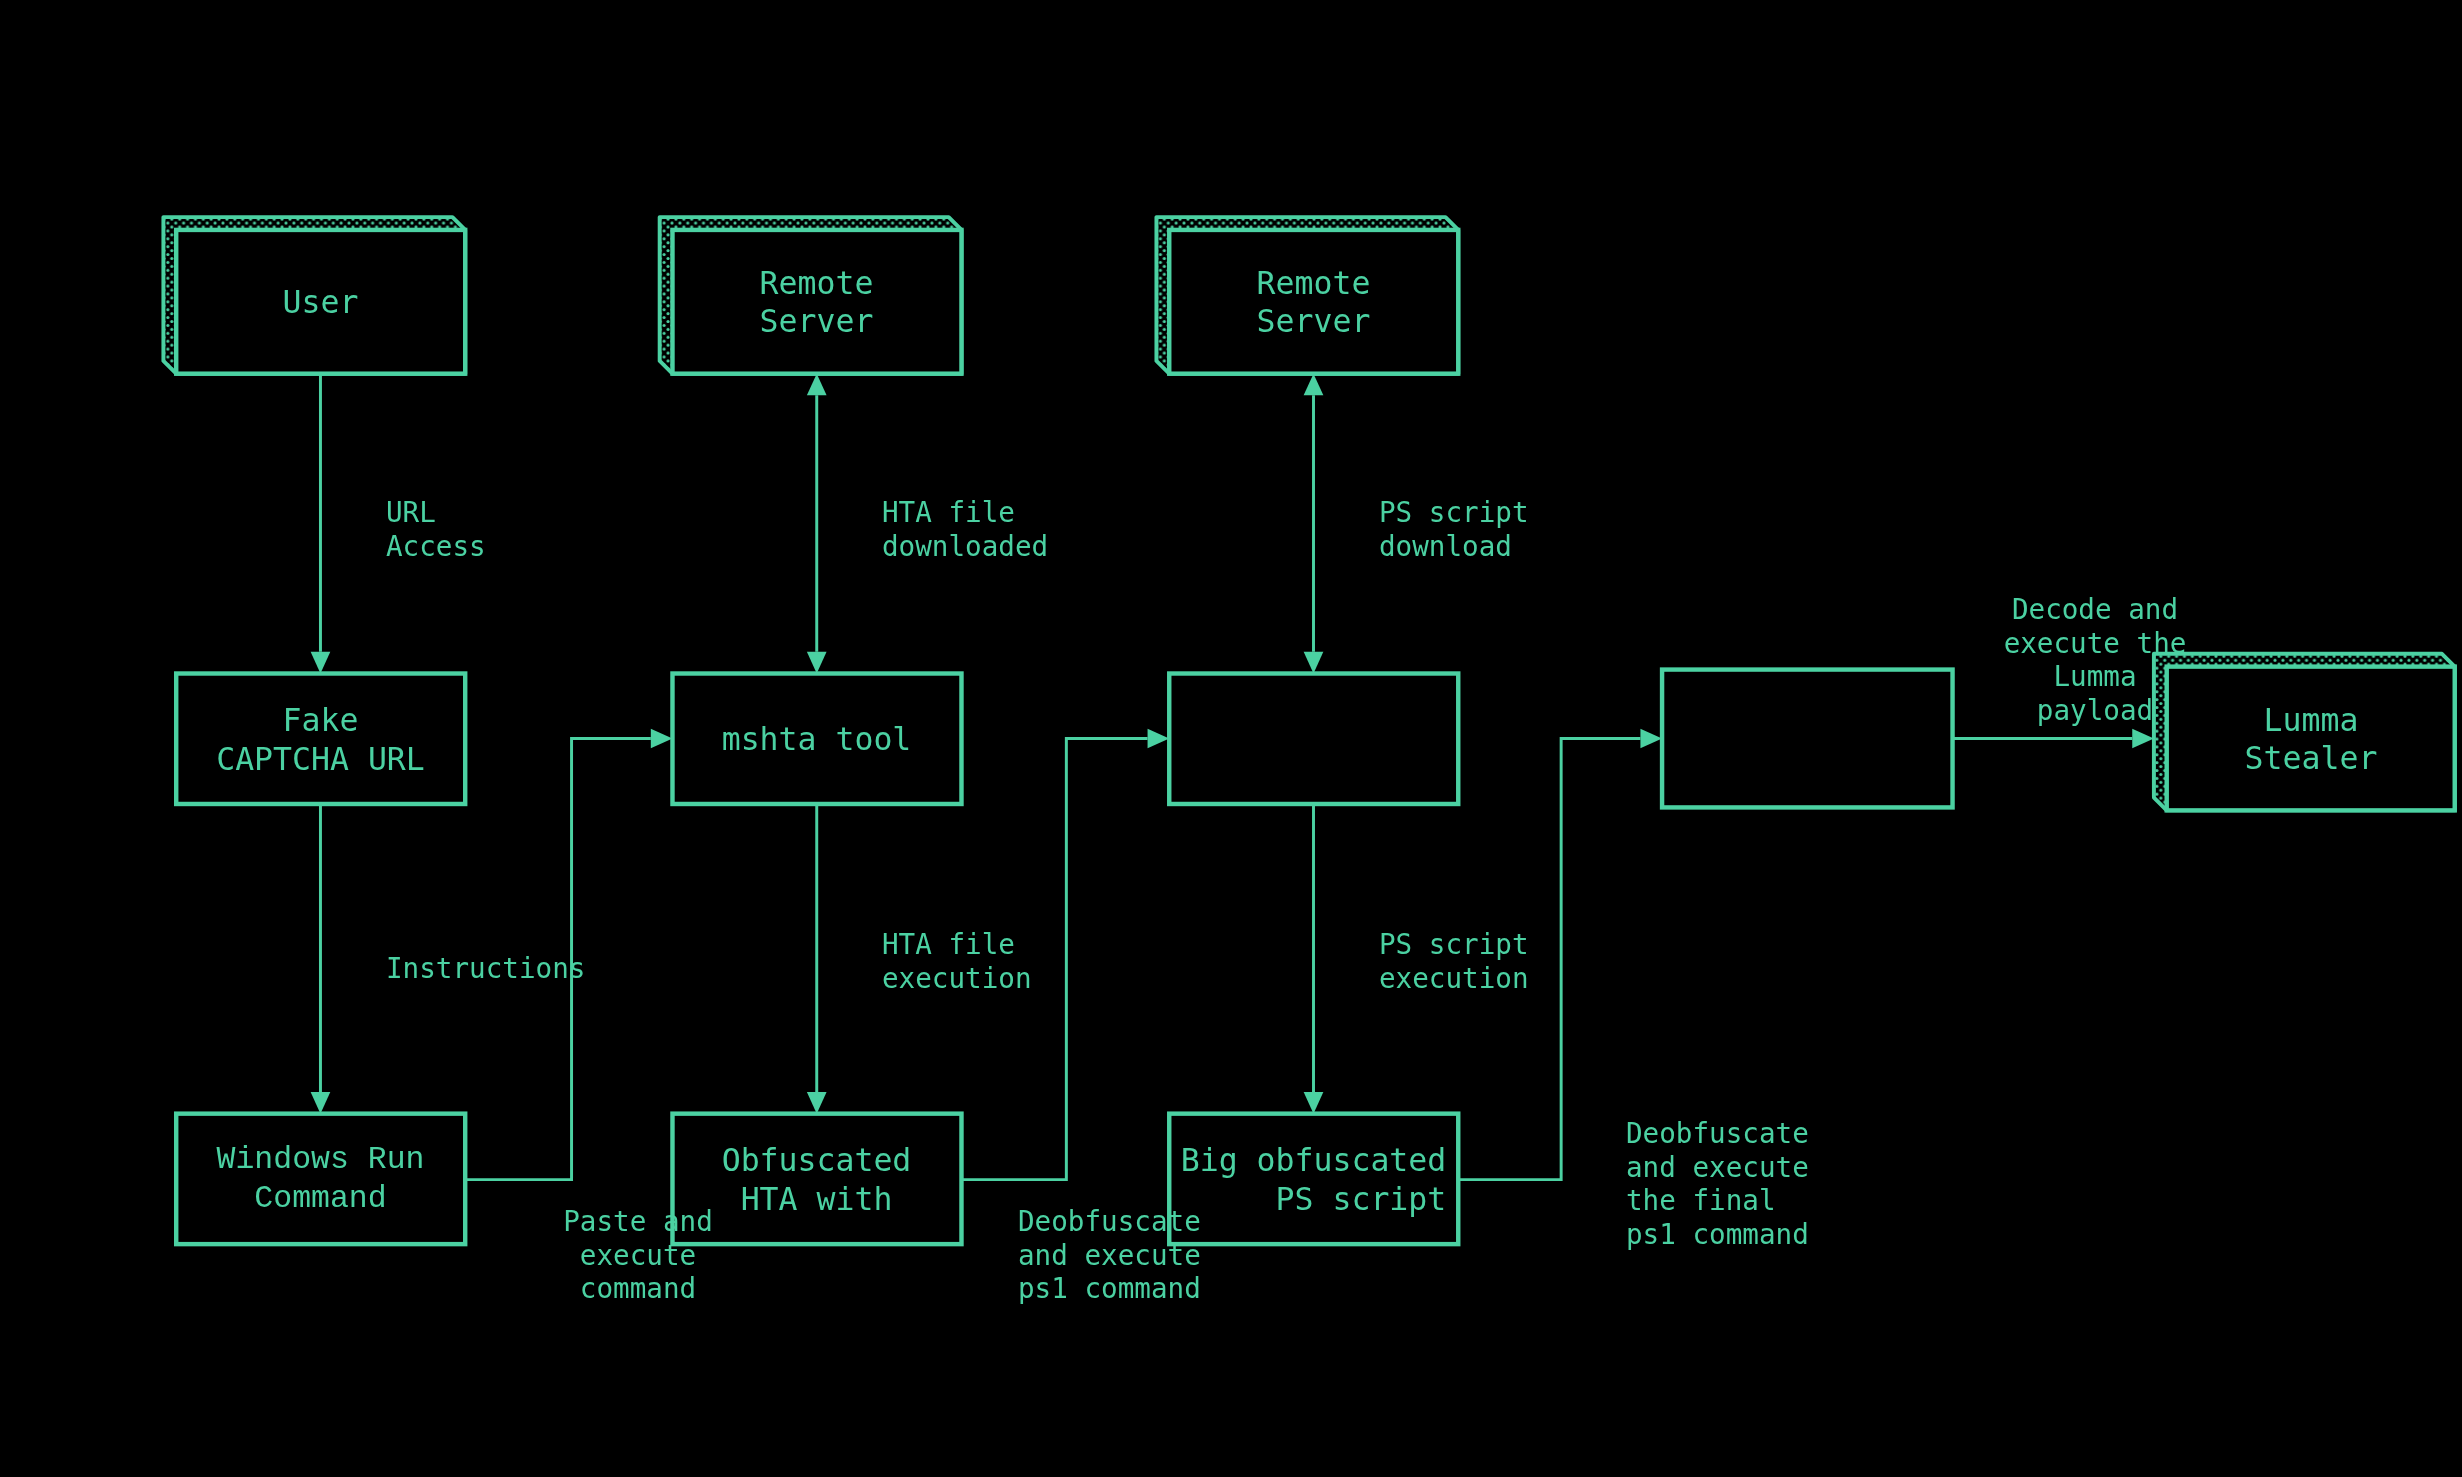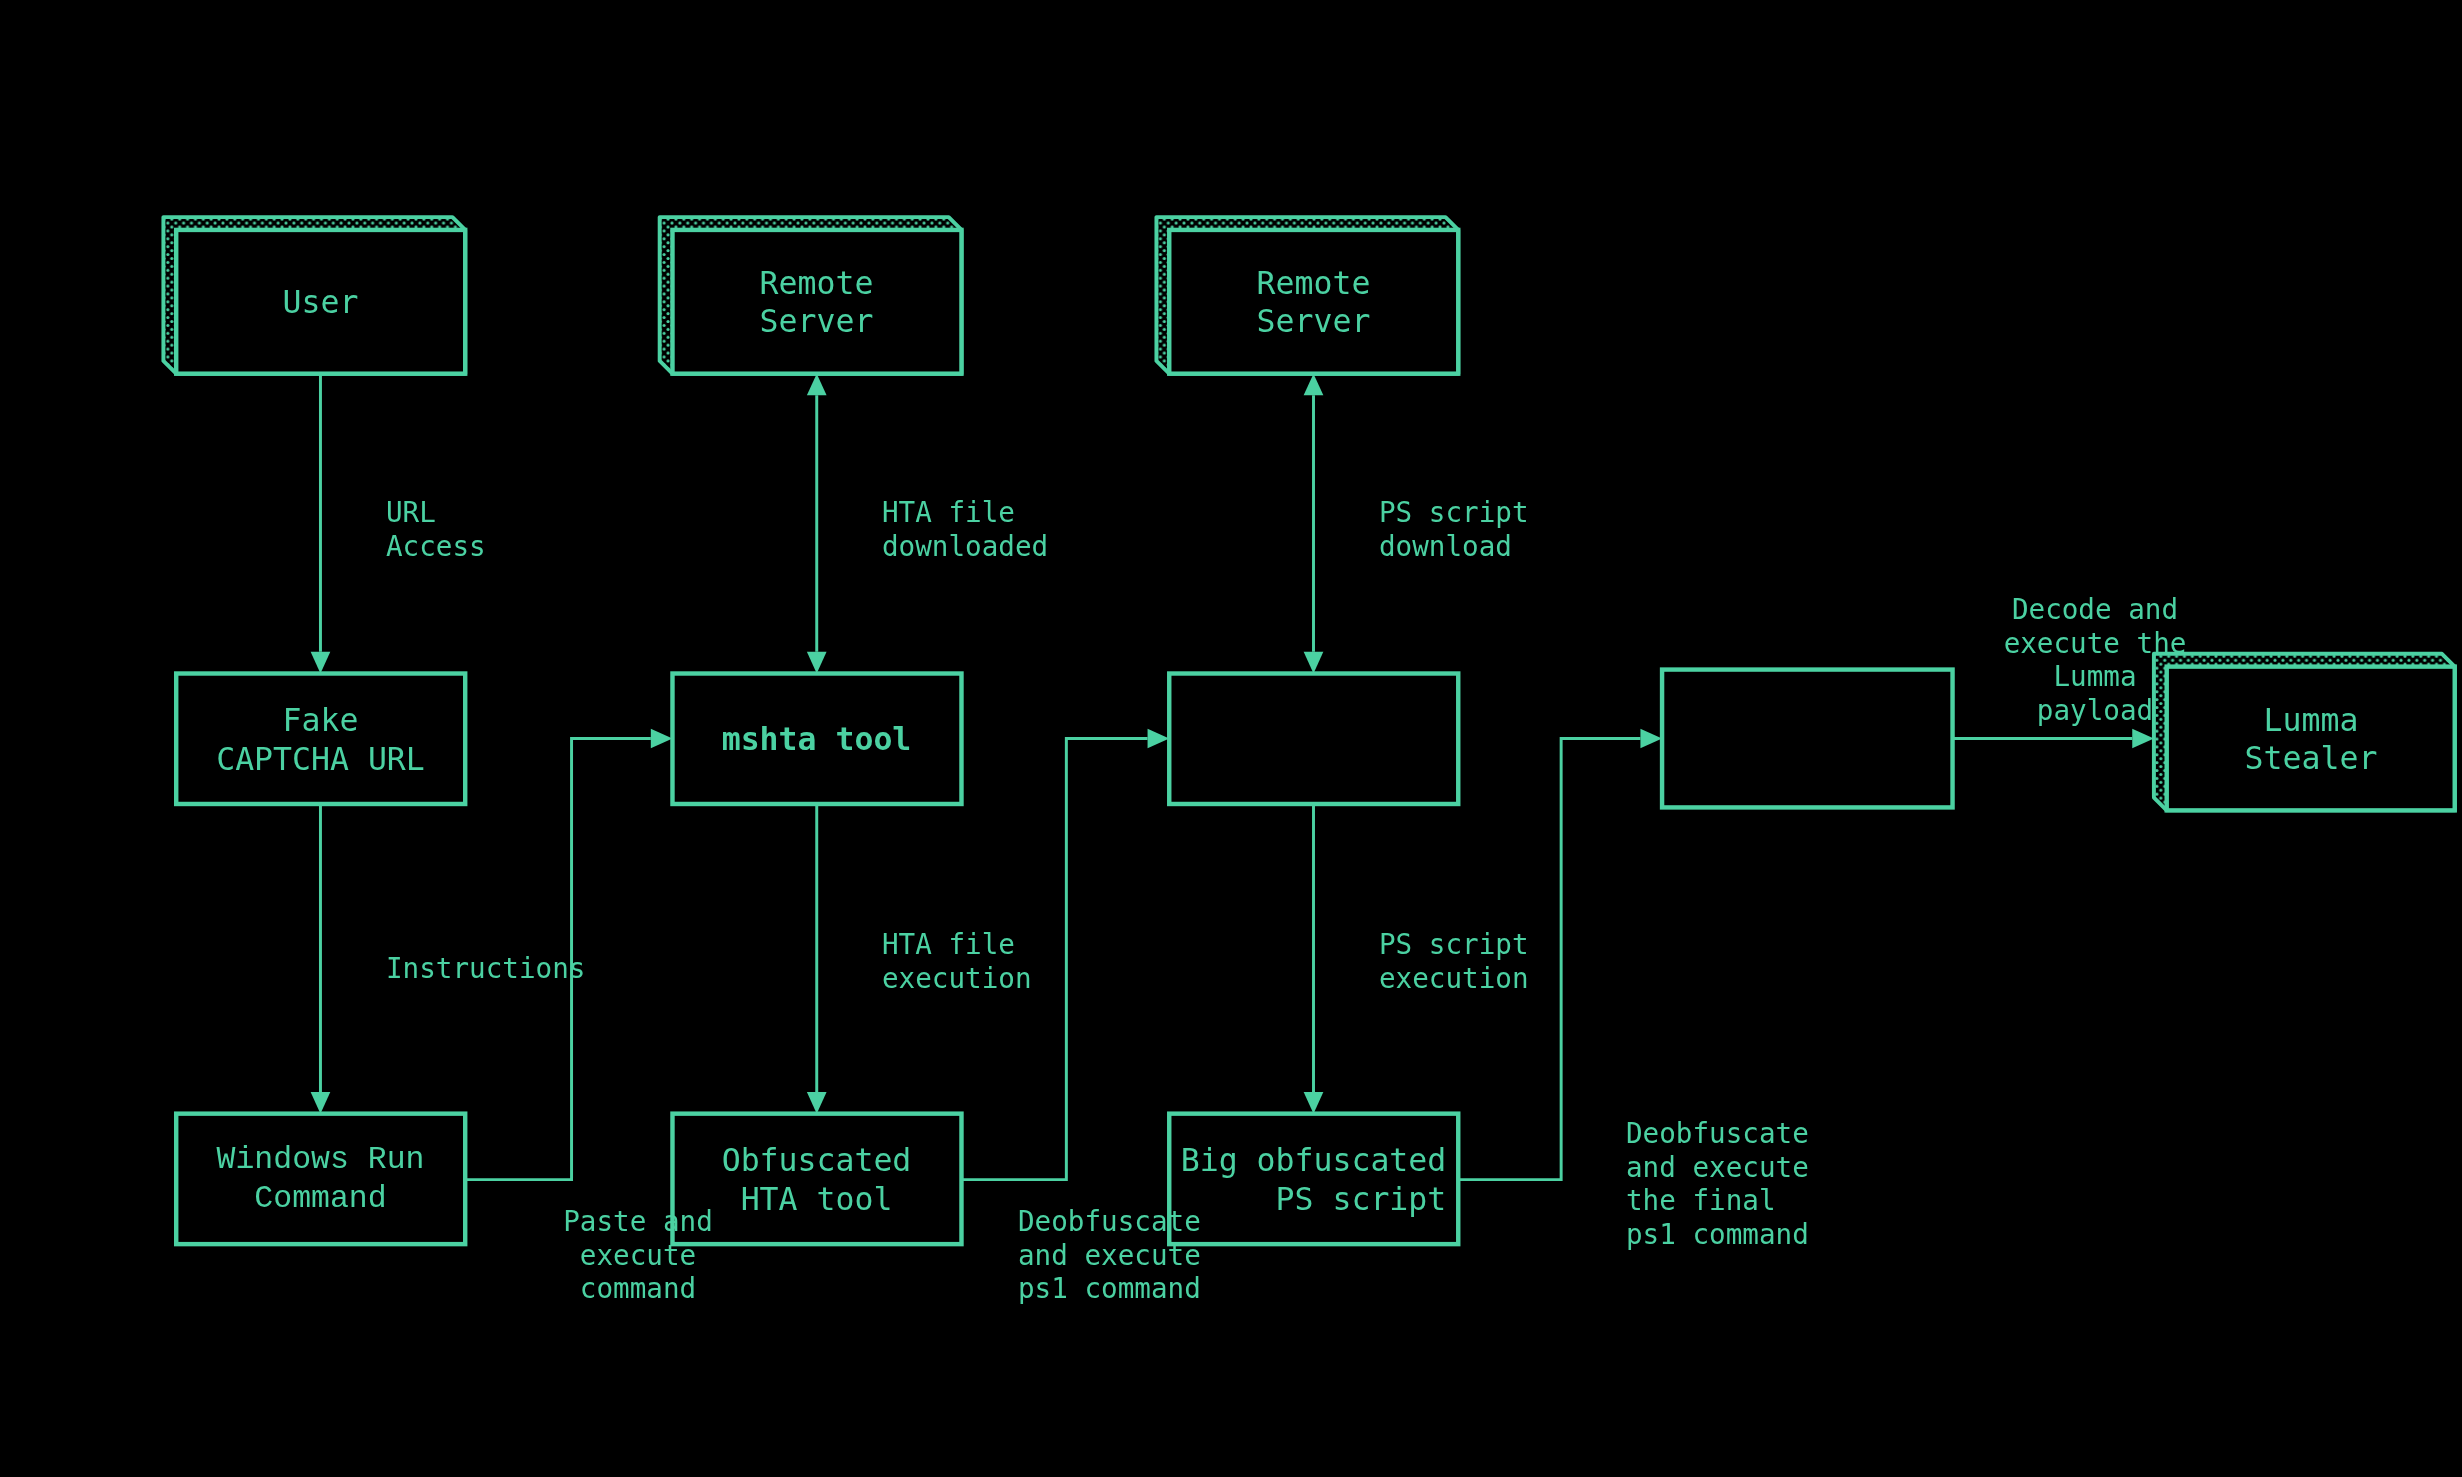--- a/index.html
+++ b/index.html
@@ -112,32 +112,32 @@
 
   <div class="node-label" style="left:672px; top:230px; width:289px; height:144px;">Remote
 Server</div>
 
   <div class="node-label" style="left:1169px; top:230px; width:289px; height:144px;">Remote
 Server</div>
 
   <div class="node-label" style="left:176px; top:674px; width:289px; height:131px;">Fake
 CAPTCHA URL</div>
 
-  <div class="node-label" style="left:672px; top:674px; width:289px; height:131px;font-weight:bold;">mshta tool</div>
+  <div class="node-label" style="left:672px; top:674px; width:289px; height:131px;">mshta tool</div>
 
 
 
   <div class="node-label" style="left:2167px; top:667px; width:288px; height:144px;">Lumma
 Stealer</div>
 
   <div class="node-label" style="left:176px; top:1114px; width:289px; height:131px;font-family:Liberation Mono, monospace;">Windows Run
 Command</div>
 
   <div class="node-label" style="left:672px; top:1114px; width:289px; height:131px;">Obfuscated
-HTA tool</div>
+HTA with</div>
 
   <div class="node-label" style="left:1169px; top:1114px; width:289px; height:131px;text-align:right;">Big obfuscated
 PS script</div>
 
   <div class="edge-label" style="left:342px; top:496px;">URL
 Access</div>
 
   <div class="edge-label" style="left:838px; top:496px;">HTA file
 downloaded</div>
 

